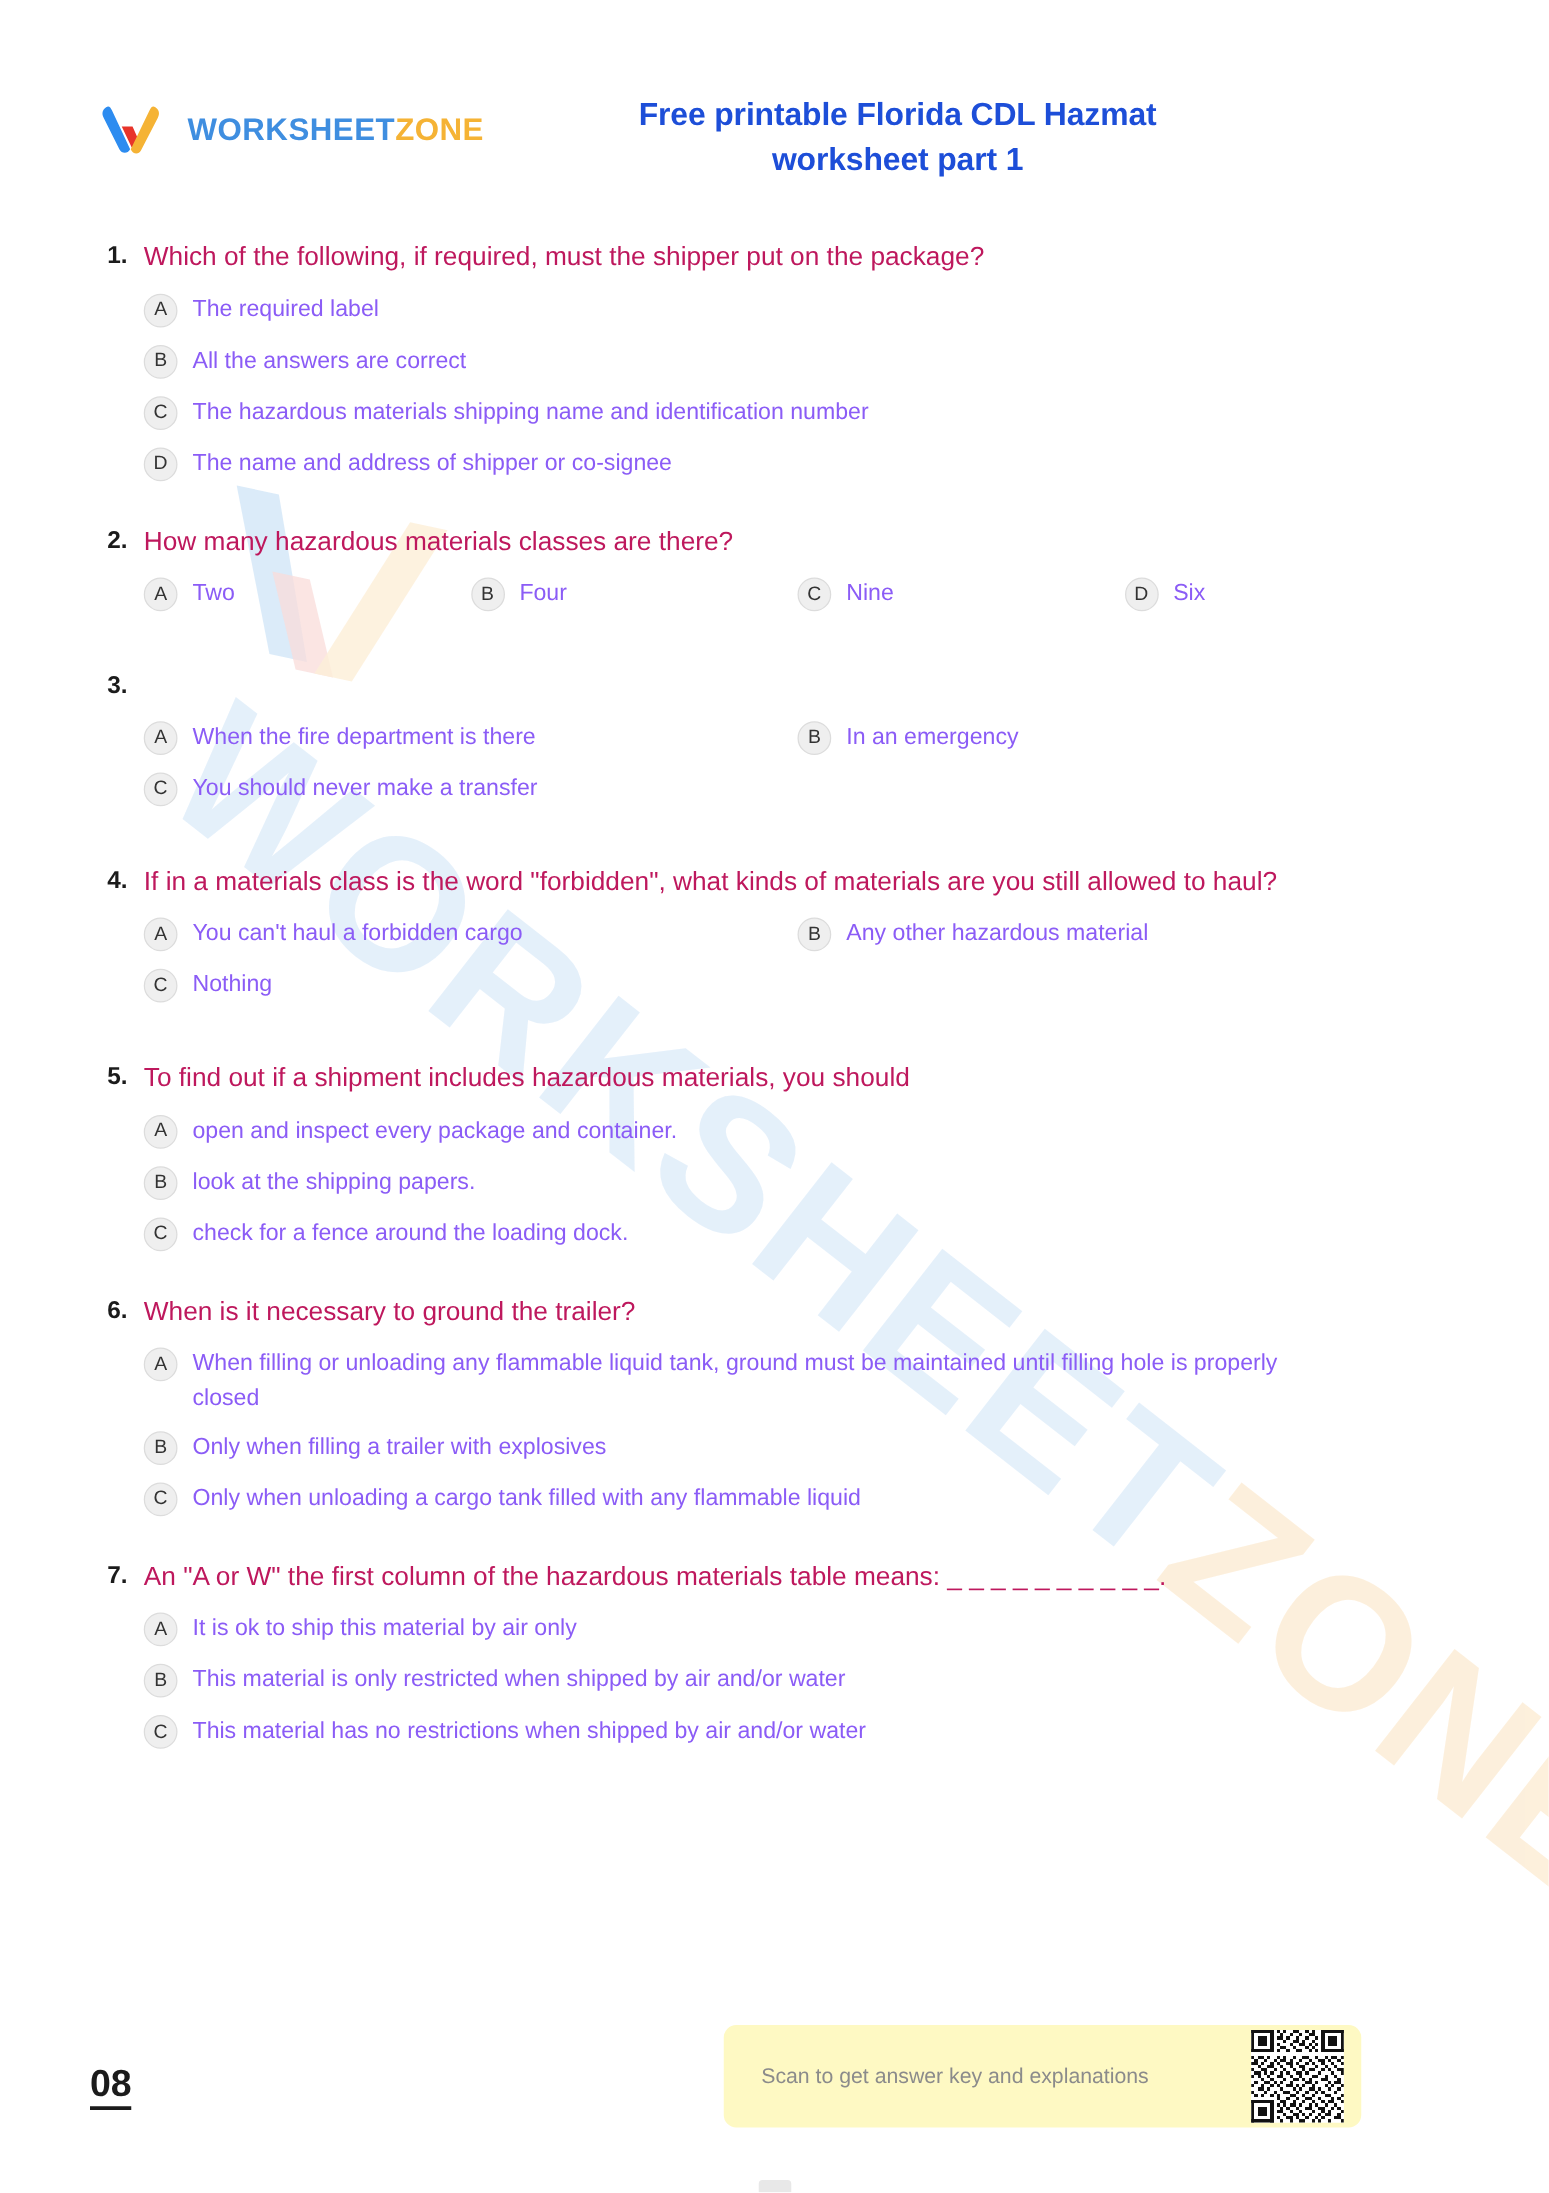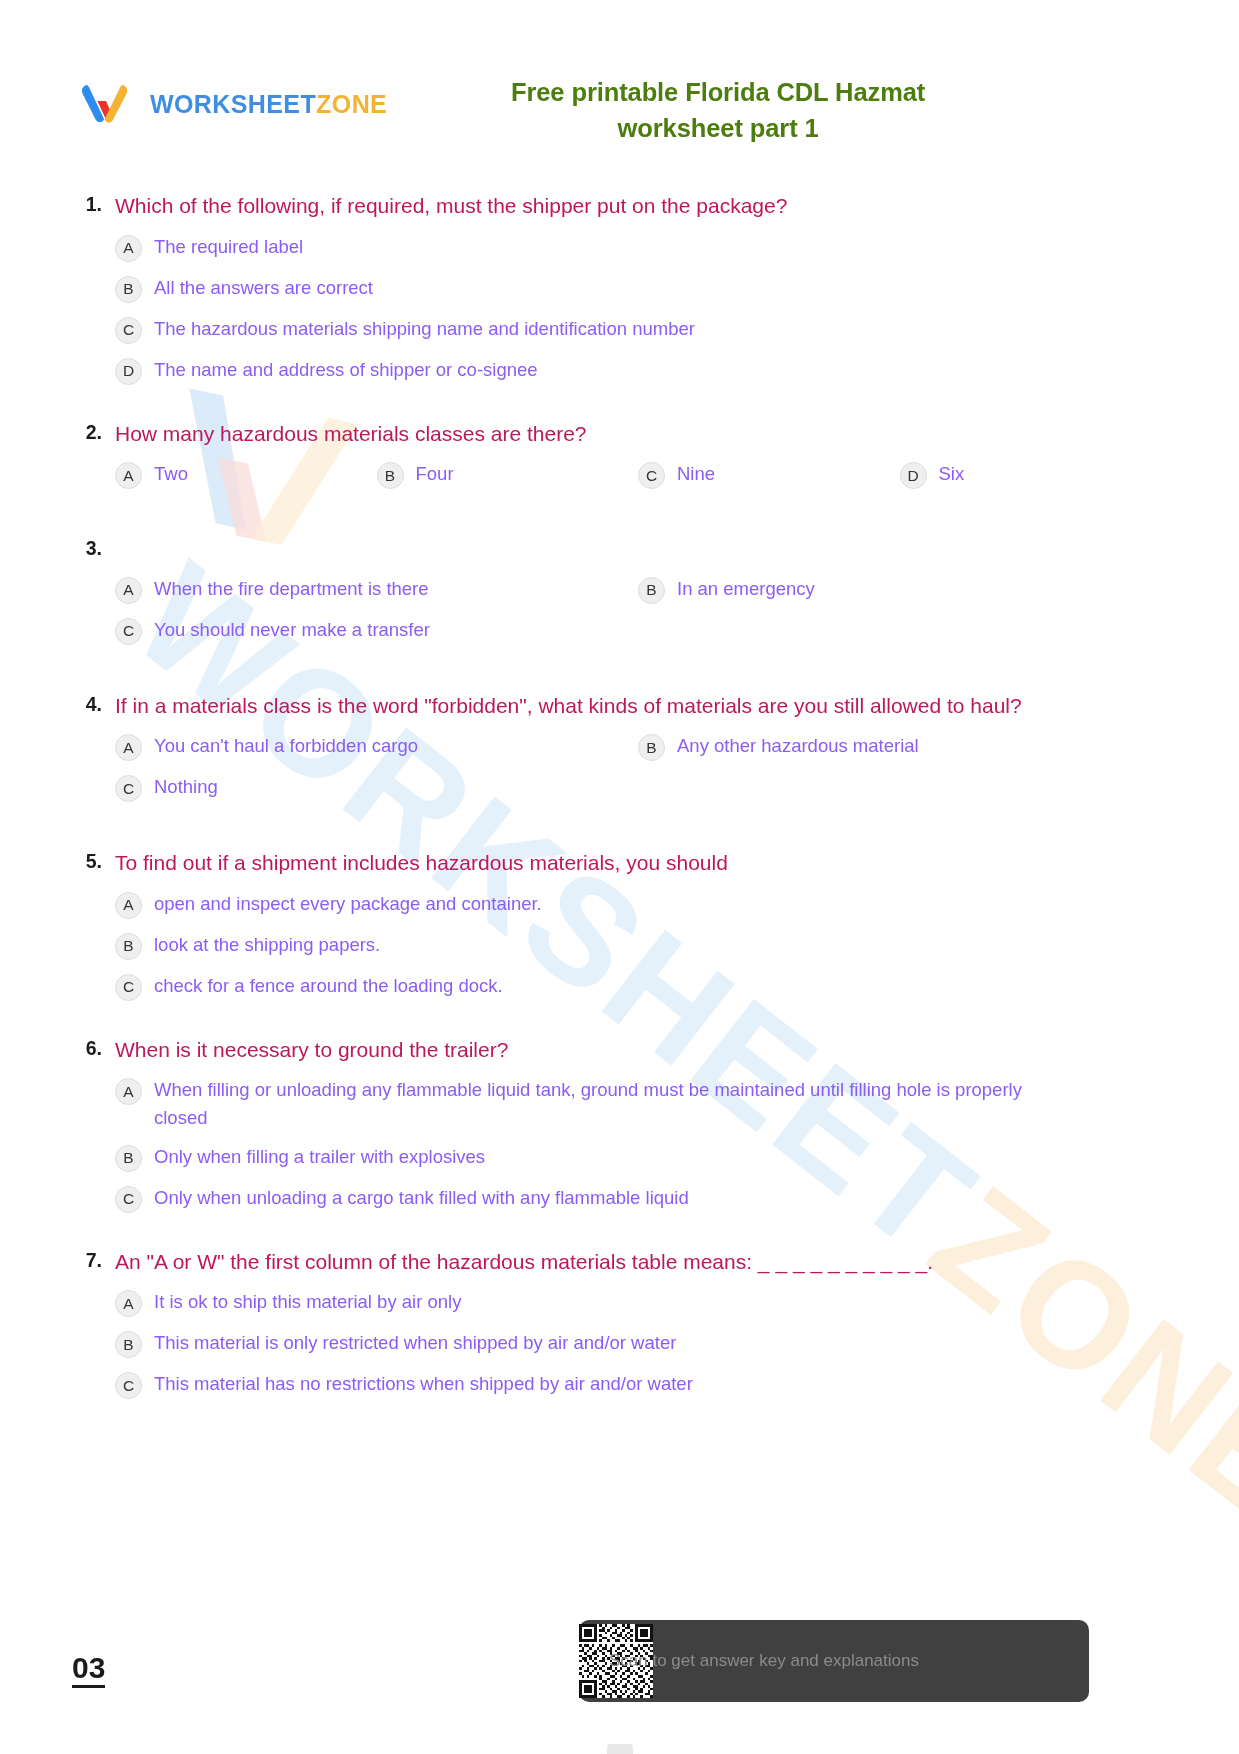--- a/index.html
+++ b/index.html
@@ -76,21 +76,21 @@
     letter-spacing: .4px;
   }
   .brand-name .b1 { color: #3f8ee0; }
   .brand-name .b2 { color: #f5b335; }
   .doc-title {
     flex: 1;
     text-align: center;
     font-size: 25.5px;
     font-weight: 700;
     line-height: 1.42;
-    color: #4d7c0f;
+    color: #1d4ed8;
     padding-right: 120px;
     letter-spacing: -.1px;
   }
 
   
   .questions {
     position: relative;
     z-index: 2;
     padding: 44px 78px 0 78px;
   }
@@ -169,24 +169,25 @@
     border-bottom: 3px solid #1b1b1b;
     padding-bottom: 2px;
     line-height: 1;
   }
   .scan-box {
     position: absolute;
     right: 150px;
     bottom: 52px;
     width: 510px;
     height: 82px;
-    background: #404040;
+    background: #fef9c3;
     border-radius: 10px;
     display: flex;
     align-items: center;
+    justify-content: flex-end;
     padding-right: 14px;
   }
   .scan-text {
     position: absolute;
     left: 30px;
     top: 50%;
     transform: translateY(-50%);
     font-size: 17px;
     color: #8b8b8b;
     white-space: nowrap;
@@ -381,21 +382,21 @@
           </div>
           <div class="opt">
             <div class="opt-letter">C</div>
             <div class="opt-text">This material has no restrictions when shipped by air and/or water</div>
           </div>
         </div>
       </div>
     </div>
 
   <div class="footer">
-    <div class="page-num">03</div>
+    <div class="page-num">08</div>
     <div class="scan-box">
       <div class="scan-text">Scan to get answer key and explanations</div>
       <svg class="qr" viewBox="0 0 29 29" shape-rendering="crispEdges">
         <rect width="29" height="29" fill="#fff"></rect>
         <g fill="#111">
           <rect x="0" y="0" width="7" height="1"></rect>
             <rect x="0" y="6" width="7" height="1"></rect>
           <rect x="0" y="0" width="1" height="7"></rect>
             <rect x="6" y="0" width="1" height="7"></rect>
           <rect x="2" y="2" width="3" height="3"></rect>

